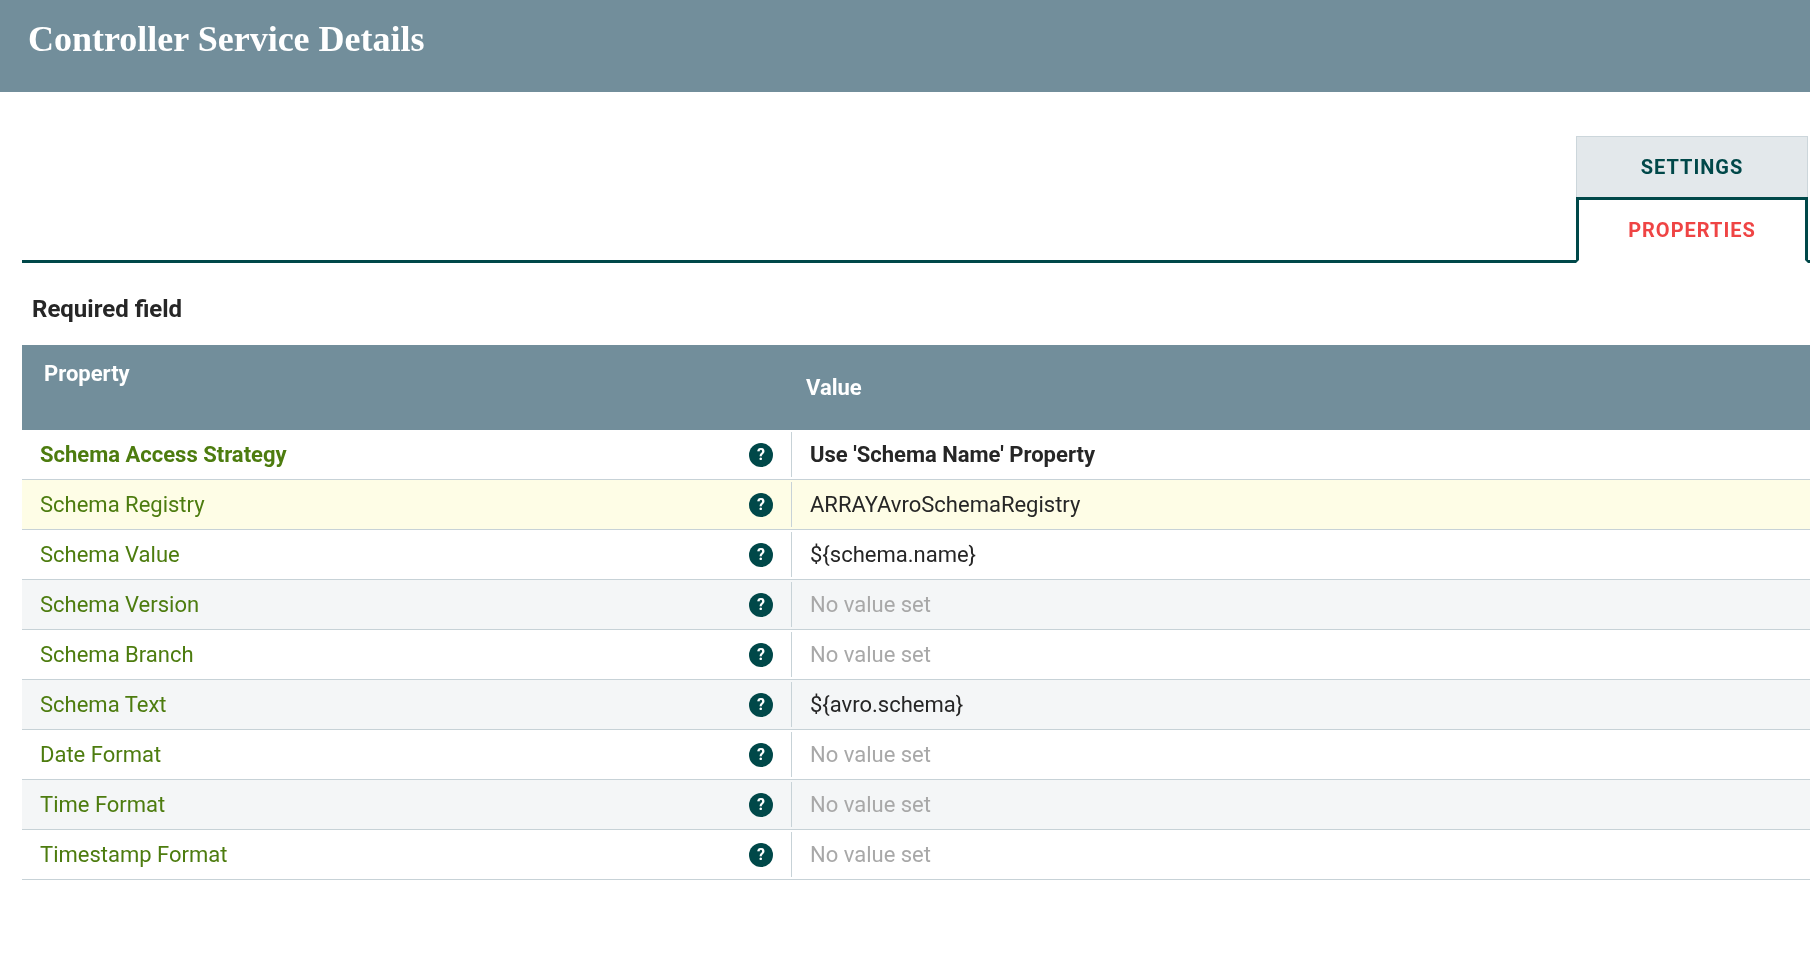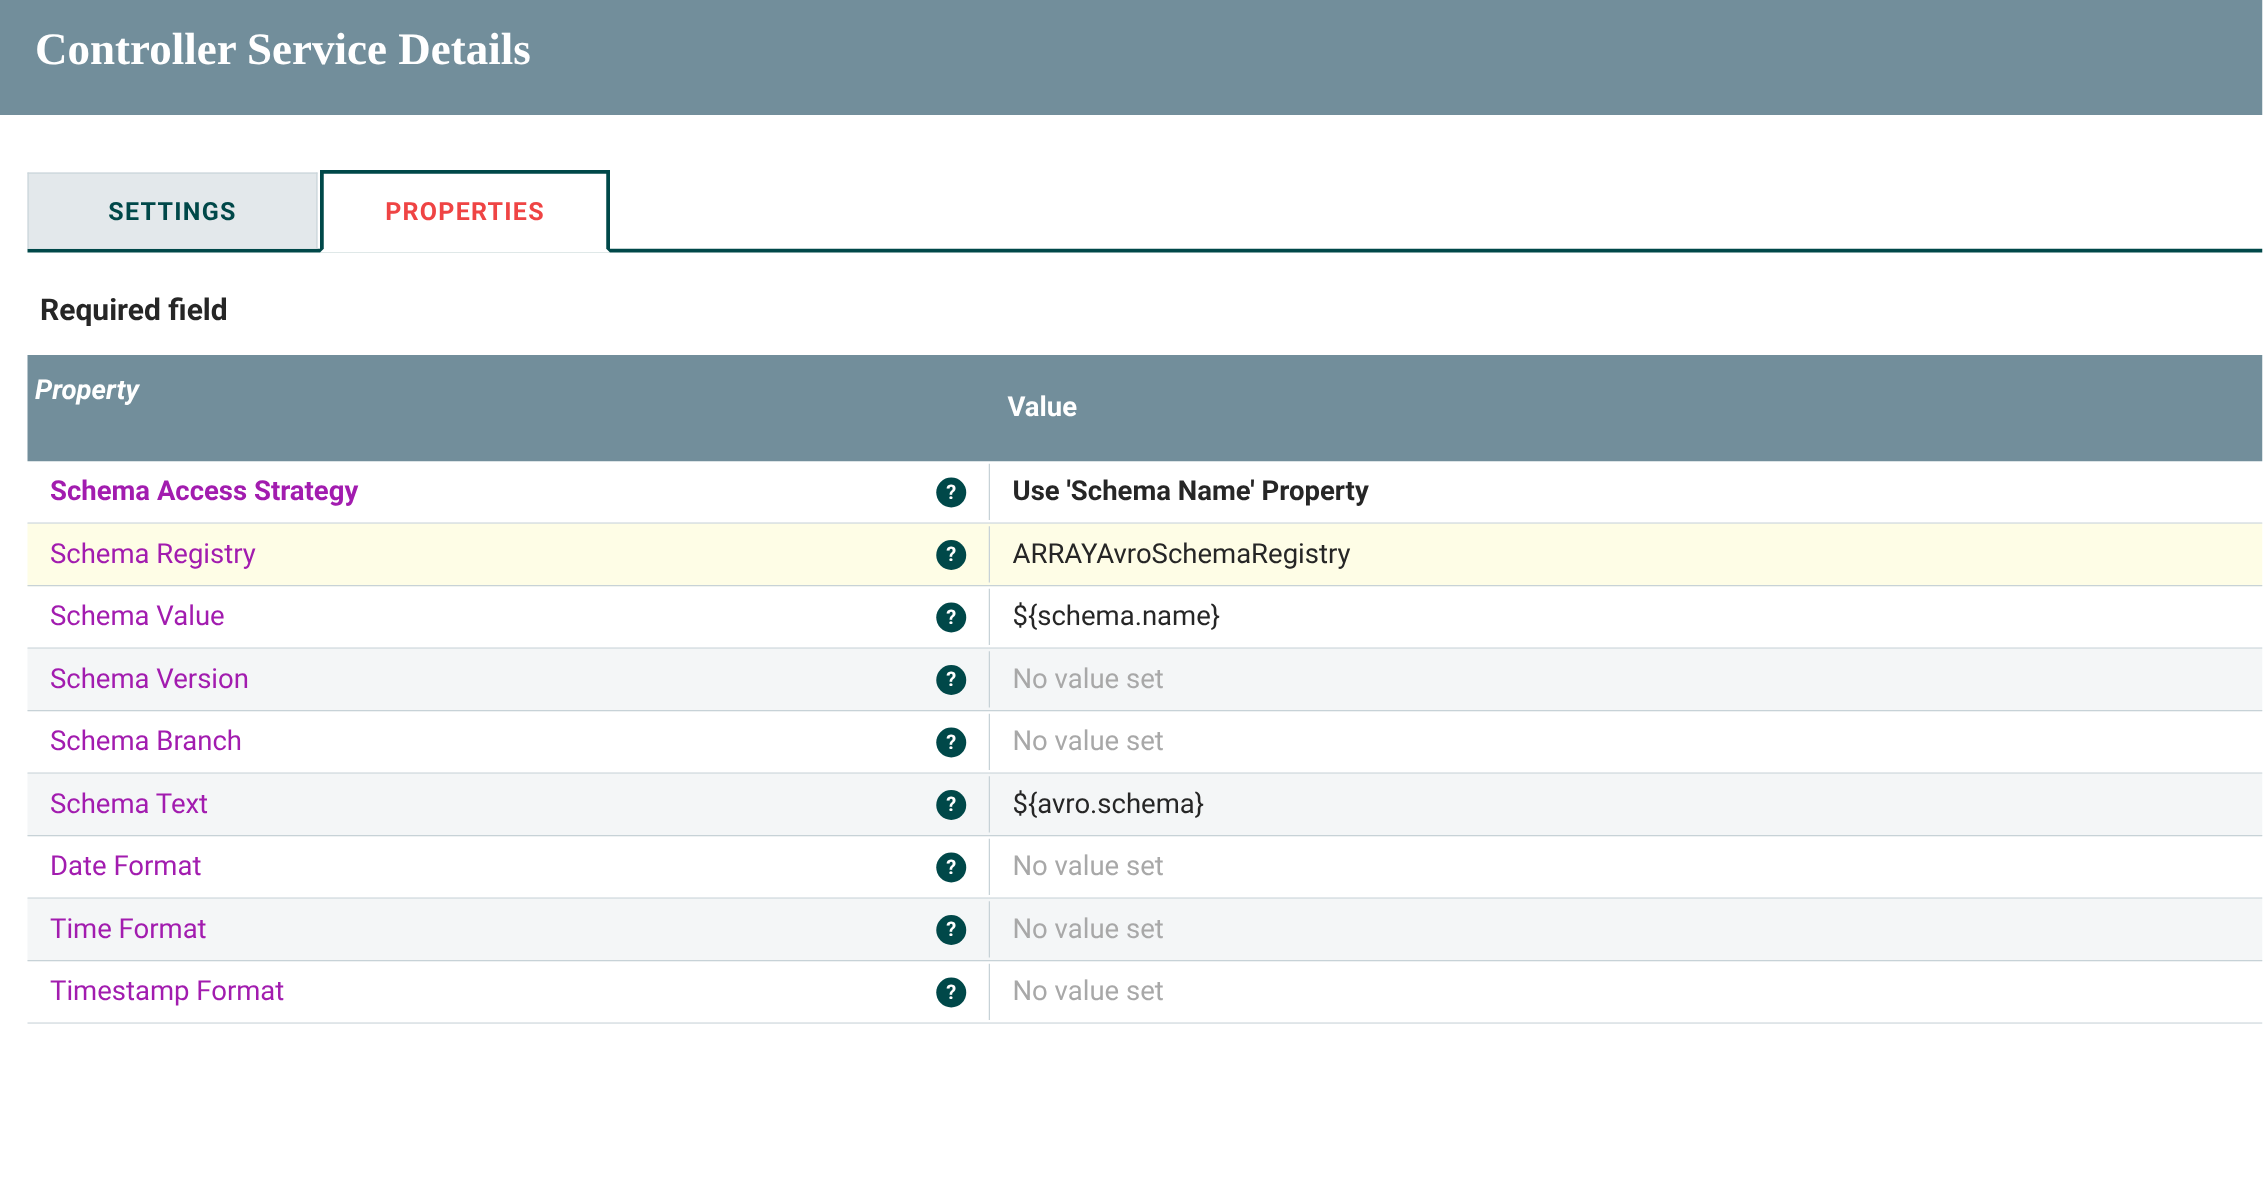--- a/index.html
+++ b/index.html
@@ -21,20 +21,21 @@
   }
   .content {
     padding: 0 0 0 22px;
   }
   .tabs {
     display: flex;
     align-items: flex-end;
     margin-top: 44px;
     border-bottom: 3px solid #004849;
     width: 100%;
+    flex-direction: column;
   }
   .tab {
     padding: 18px 0;
     width: 232px;
     text-align: center;
     font-size: 20px;
     font-weight: 700;
     letter-spacing: 1px;
     color: #004849;
     background: #e3e8eb;
@@ -63,22 +64,21 @@
   }
   .table-header {
     display: flex;
     background: #728e9b;
     color: #ffffff;
     font-weight: 700;
     font-size: 22px;
   }
   .th-property {
     width: 770px;
-    padding: 16px 6px;
-    font-style: italic;
+    padding: 16px 22px;
   }
   .th-value {
     flex: 1;
     padding: 30px 14px;
   }
   .table-row {
     display: flex;
     border-bottom: 1px solid #c7d2d7;
     align-items: center;
     min-height: 50px;
@@ -92,21 +92,21 @@
   .td-property {
     width: 770px;
     display: flex;
     align-items: center;
     justify-content: space-between;
     padding: 10px 18px 10px 18px;
     border-right: 1px solid #c7d2d7;
   }
   .prop-name {
     font-size: 22px;
-    color: #a21caf;
+    color: #4d7c0f;
   }
   .prop-name.bold {
     font-weight: 700;
   }
   .help-icon-wrap {
     display: inline-flex;
     align-items: center;
     justify-content: center;
     width: 24px;
     height: 24px;

